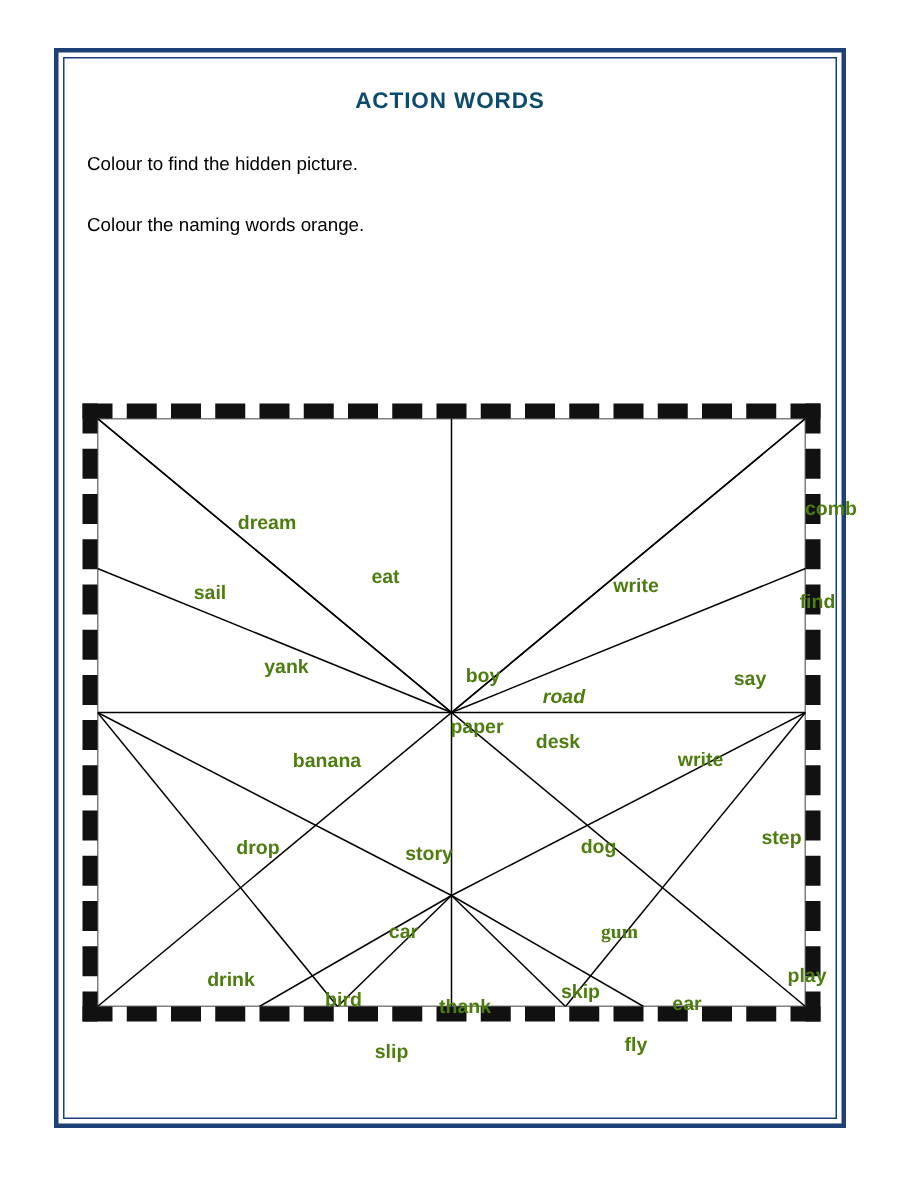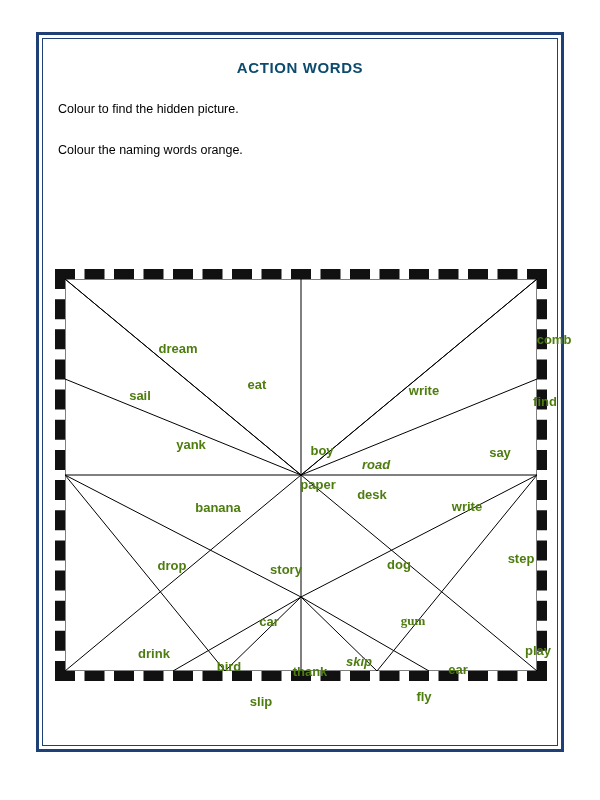--- a/index.html
+++ b/index.html
@@ -168,21 +168,21 @@
           <div class="word" style="left: 412px; top: 237px;">write</div>
           <div class="word" style="left: 117px; top: 296px;">drop</div>
           <div class="word" style="left: 231px; top: 300px;">story</div>
           <div class="word" style="left: 344px; top: 295px;">dog</div>
           <div class="word" style="left: 466px; top: 289px;">step</div>
           <div class="word" style="left: 214px; top: 352px;">car</div>
           <div class="word" style="left: 358px; top: 352px; font-family: Liberation Serif, serif;">gum</div>
           <div class="word" style="left: 99px; top: 384px;">drink</div>
           <div class="word" style="left: 174px; top: 397px;">bird</div>
           <div class="word" style="left: 255px; top: 402px;">thank</div>
-          <div class="word" style="left: 304px; top: 392px; font-style: italic;">skip</div>
+          <div class="word" style="left: 332px; top: 392px;">skip</div>
           <div class="word" style="left: 403px; top: 400px;">ear</div>
           <div class="word" style="left: 483px; top: 381px;">play</div>
           <div class="word" style="left: 206px; top: 432px;">slip</div>
           <div class="word" style="left: 369px; top: 427px;">fly</div>
         </div>
     </div>
 
   </div>
 </div>
 

